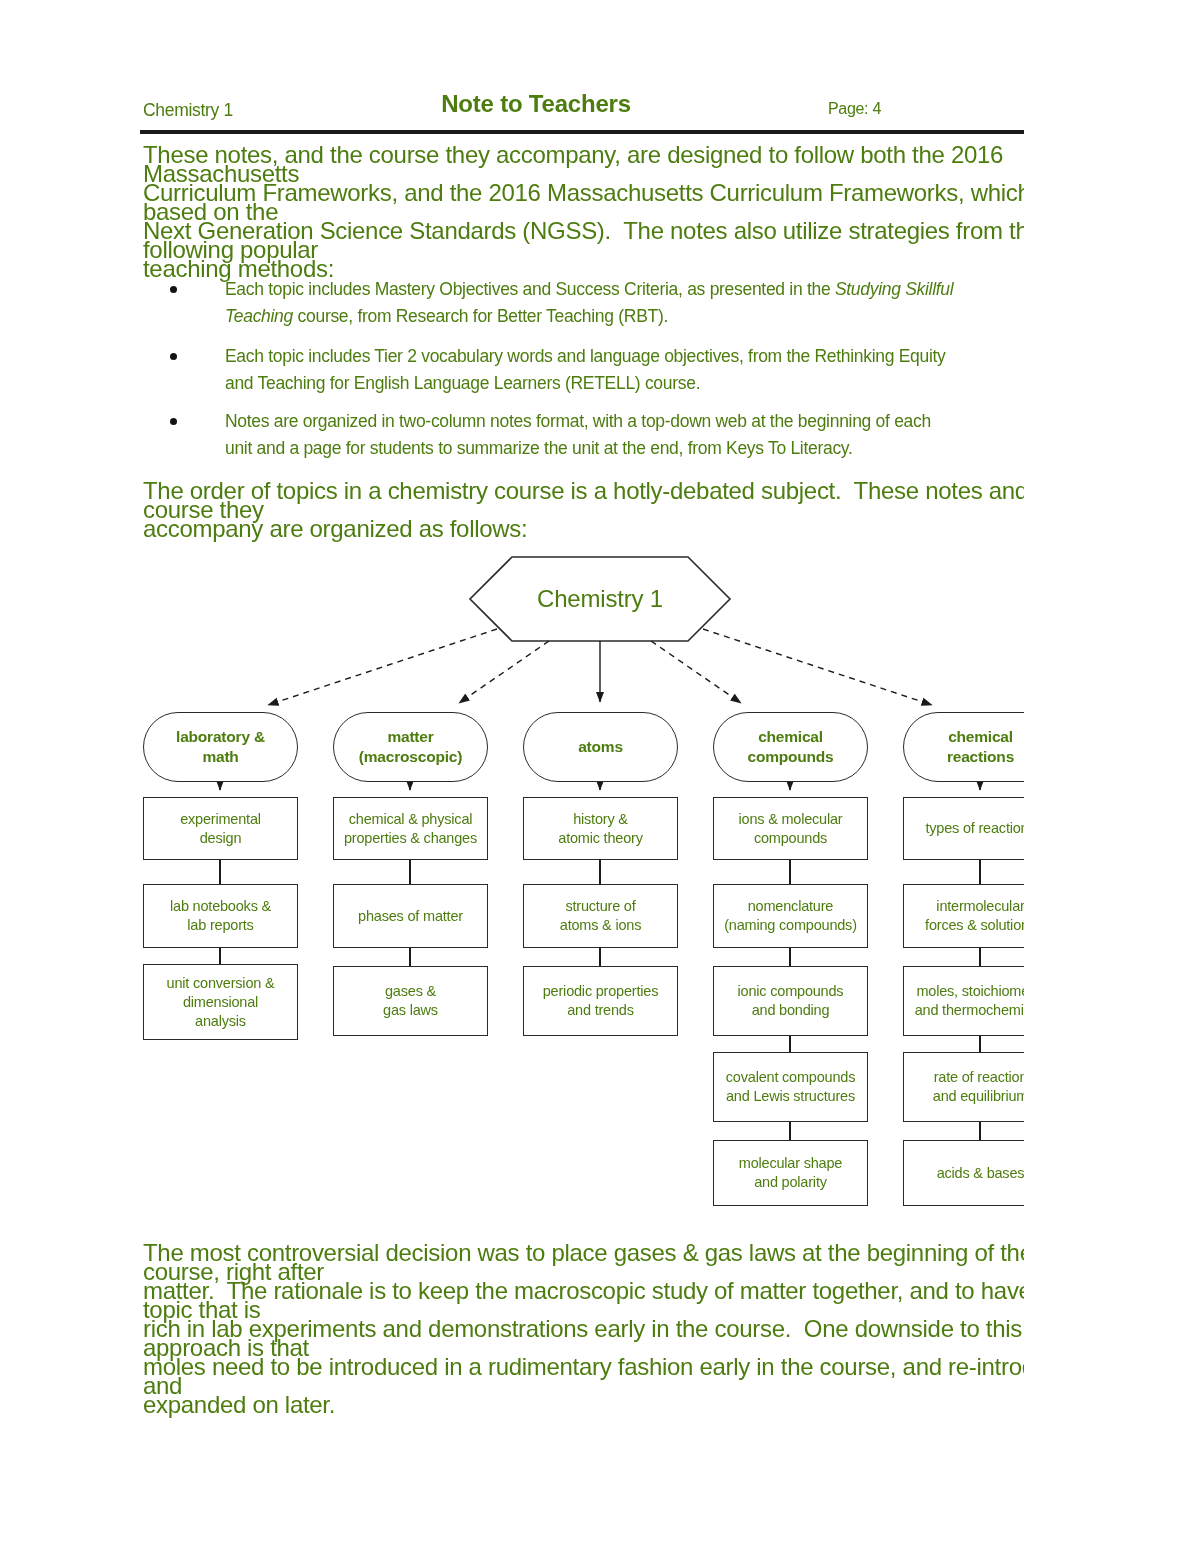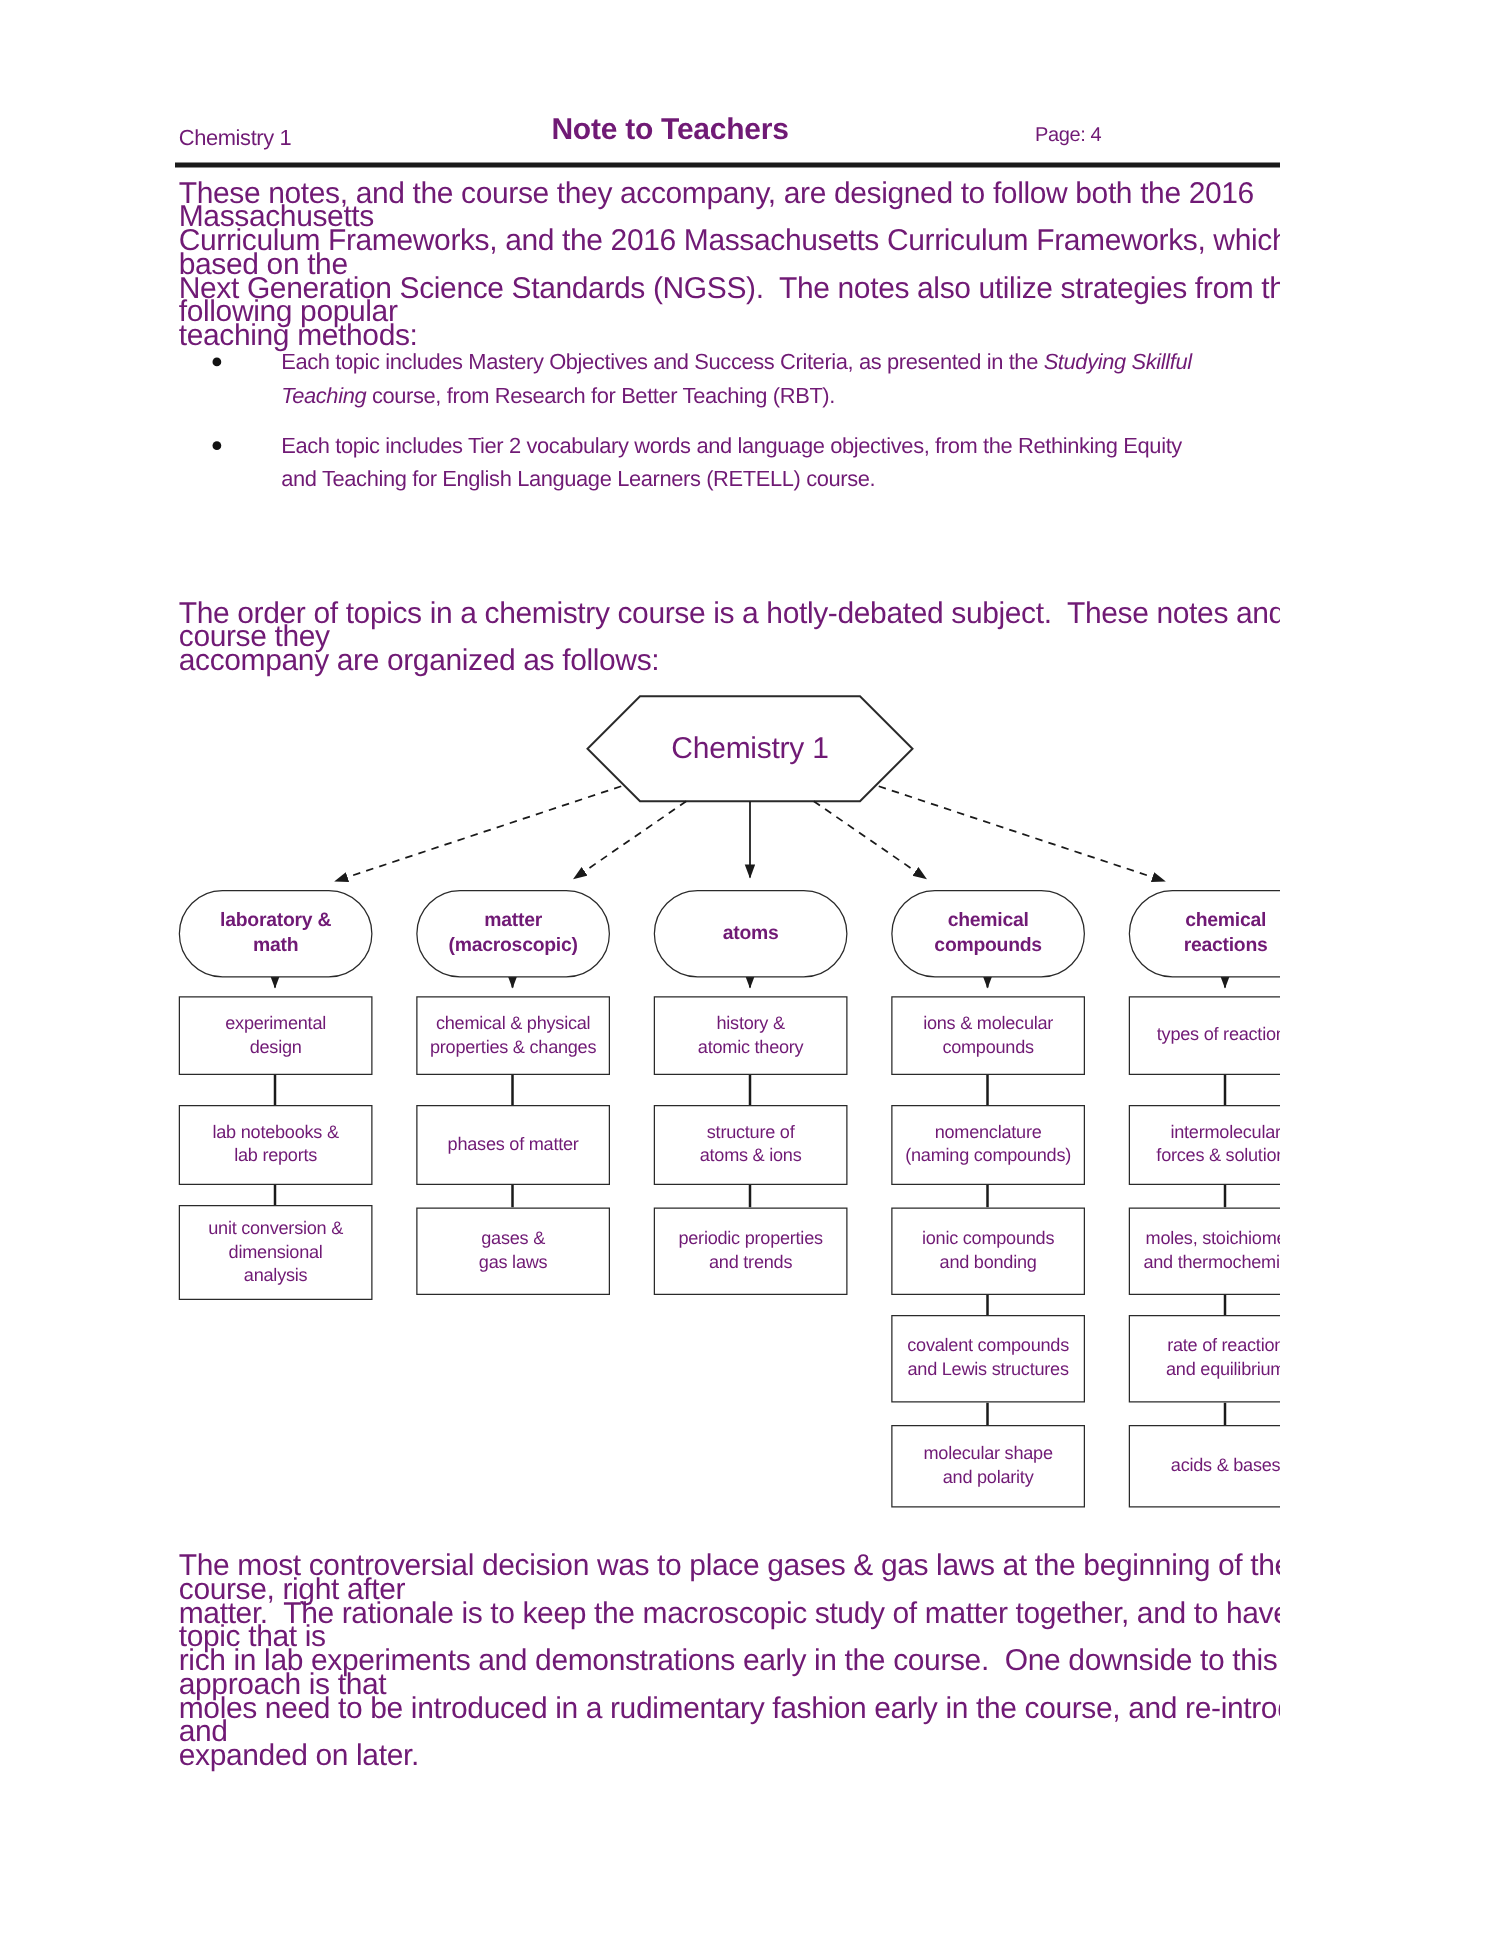--- a/index.html
+++ b/index.html
@@ -1,17 +1,17 @@
 <!DOCTYPE html>
 <html><head>
 <meta charset="utf-8">
 <style>
   html,body{margin:0;padding:0;background:#fff;}
   .page{position:relative;width:1024px;height:1553px;background:#ffffff;overflow:hidden;
-        font-family:"Liberation Sans",sans-serif;color:#701a75;}
+        font-family:"Liberation Sans",sans-serif;color:#4d7c0f;}
   .para{position:absolute;left:143px;width:945px;font-size:24px;line-height:19px;
         letter-spacing:-0.3px;white-space:pre-wrap;}
   .bullet{position:absolute;left:170px;width:905px;font-size:17.5px;line-height:27px;
         letter-spacing:-0.3px;display:flex;}
   .dot{width:7px;height:7px;border-radius:50%;background:#121212;flex:0 0 7px;
         margin-top:10px;margin-right:12px;}
   .btext{white-space:pre-wrap;margin-left:36px;}
   .btext i{font-style:italic;white-space:pre-wrap;}
   .hdr-left{position:absolute;left:143px;top:100px;font-size:17.5px;letter-spacing:-0.3px;}
   .hdr-title{position:absolute;left:0;right:0;top:90px;text-align:center;
@@ -47,20 +47,25 @@
 
   <div class="bullet" style="top:276px">
     <span class="dot"></span>
     <span class="btext"><span>Each topic includes Mastery Objectives and Success Criteria, as presented in the </span><i>Studying Skillful
 Teaching</i><span> course, from Research for Better Teaching (RBT).</span></span>
   </div>
   <div class="bullet" style="top:343px">
     <span class="dot"></span>
     <span class="btext"><span>Each topic includes Tier 2 vocabulary words and language objectives, from the Rethinking Equity
 and Teaching for English Language Learners (RETELL) course.</span><i></i><span></span></span>
+  </div>
+  <div class="bullet" style="top:408px">
+    <span class="dot"></span>
+    <span class="btext"><span>Notes are organized in two-column notes format, with a top-down web at the beginning of each
+unit and a page for students to summarize the unit at the end, from Keys To Literacy.</span><i></i><span></span></span>
   </div>
 
   <div class="para" style="top:481px">The order of topics in a chemistry course is a hotly-debated subject.  These notes and the course they
 accompany are organized as follows:</div>
 
   <svg class="connectors" width="1200" height="1553" viewBox="0 0 1200 1553">
     <defs>
       <marker id="arw" markerWidth="10" markerHeight="8" refX="7.5" refY="3" orient="auto">
         <path d="M0,0 L8,3 L0,6 Z" fill="#1a1a1a"></path>
       </marker>

